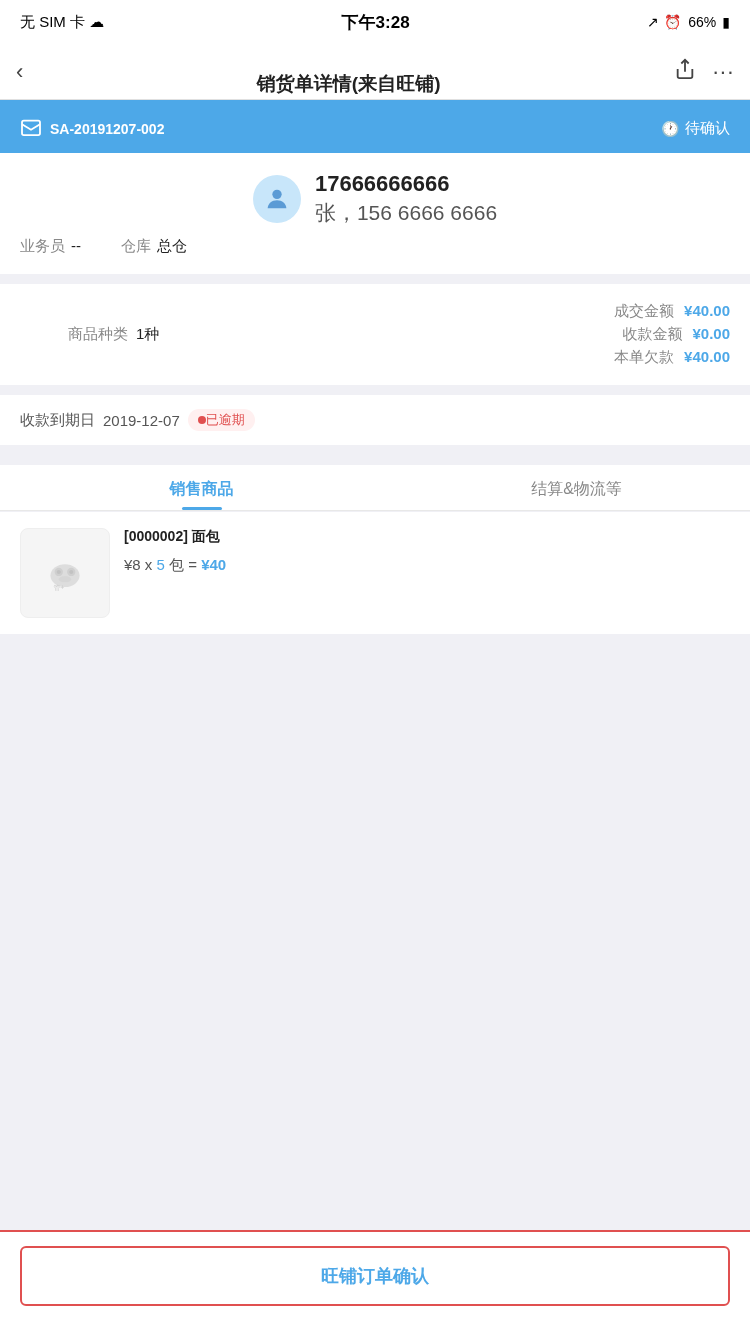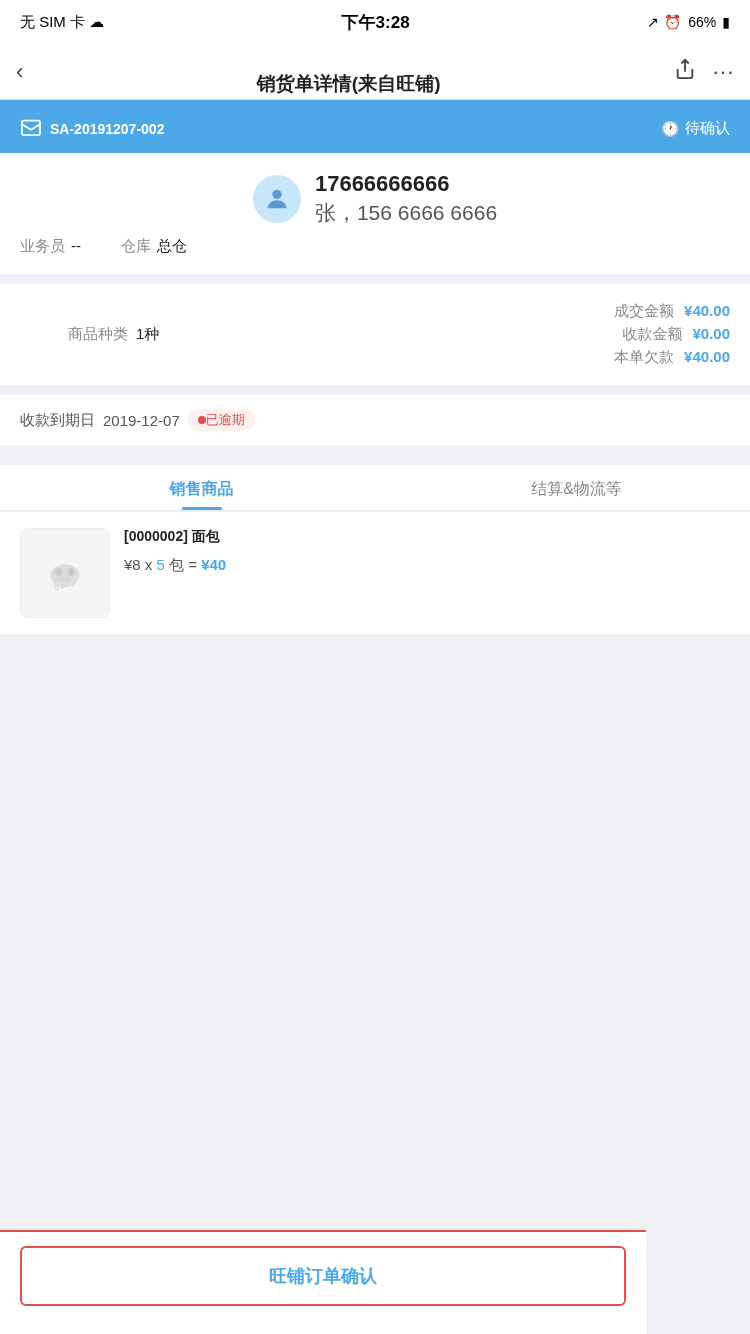--- a/index.html
+++ b/index.html
@@ -278,21 +278,21 @@
       background: #f0f0f5;
       flex: 1;
       min-height: 160px;
     }
 
     
     .confirm-btn-wrapper {
       position: fixed;
       bottom: 0;
       left: 0;
-      width: 646px;
+      width: 750px;
       background: #fff;
       padding: 14px 20px 28px;
       border-top: 2px solid #e05050;
     }
     .confirm-btn {
       width: 100%;
       padding: 16px;
       background: #fff;
       border: 2px solid #e05050;
       border-radius: 6px;

